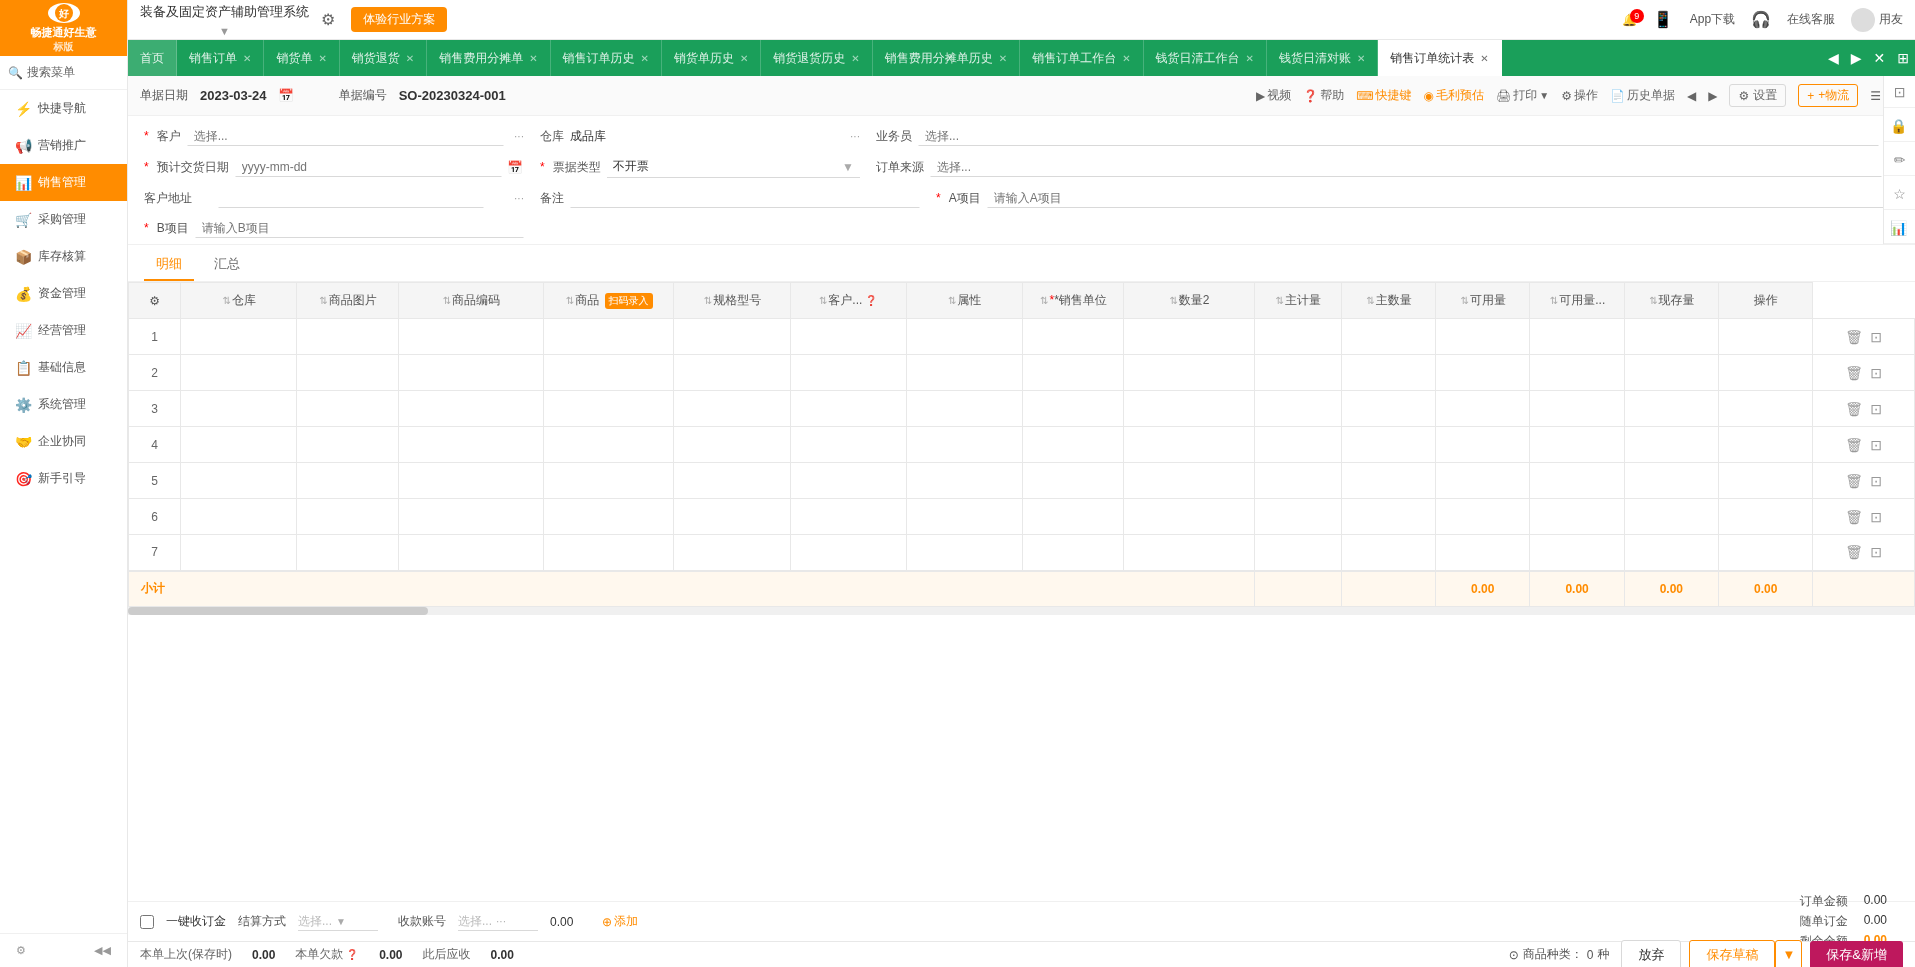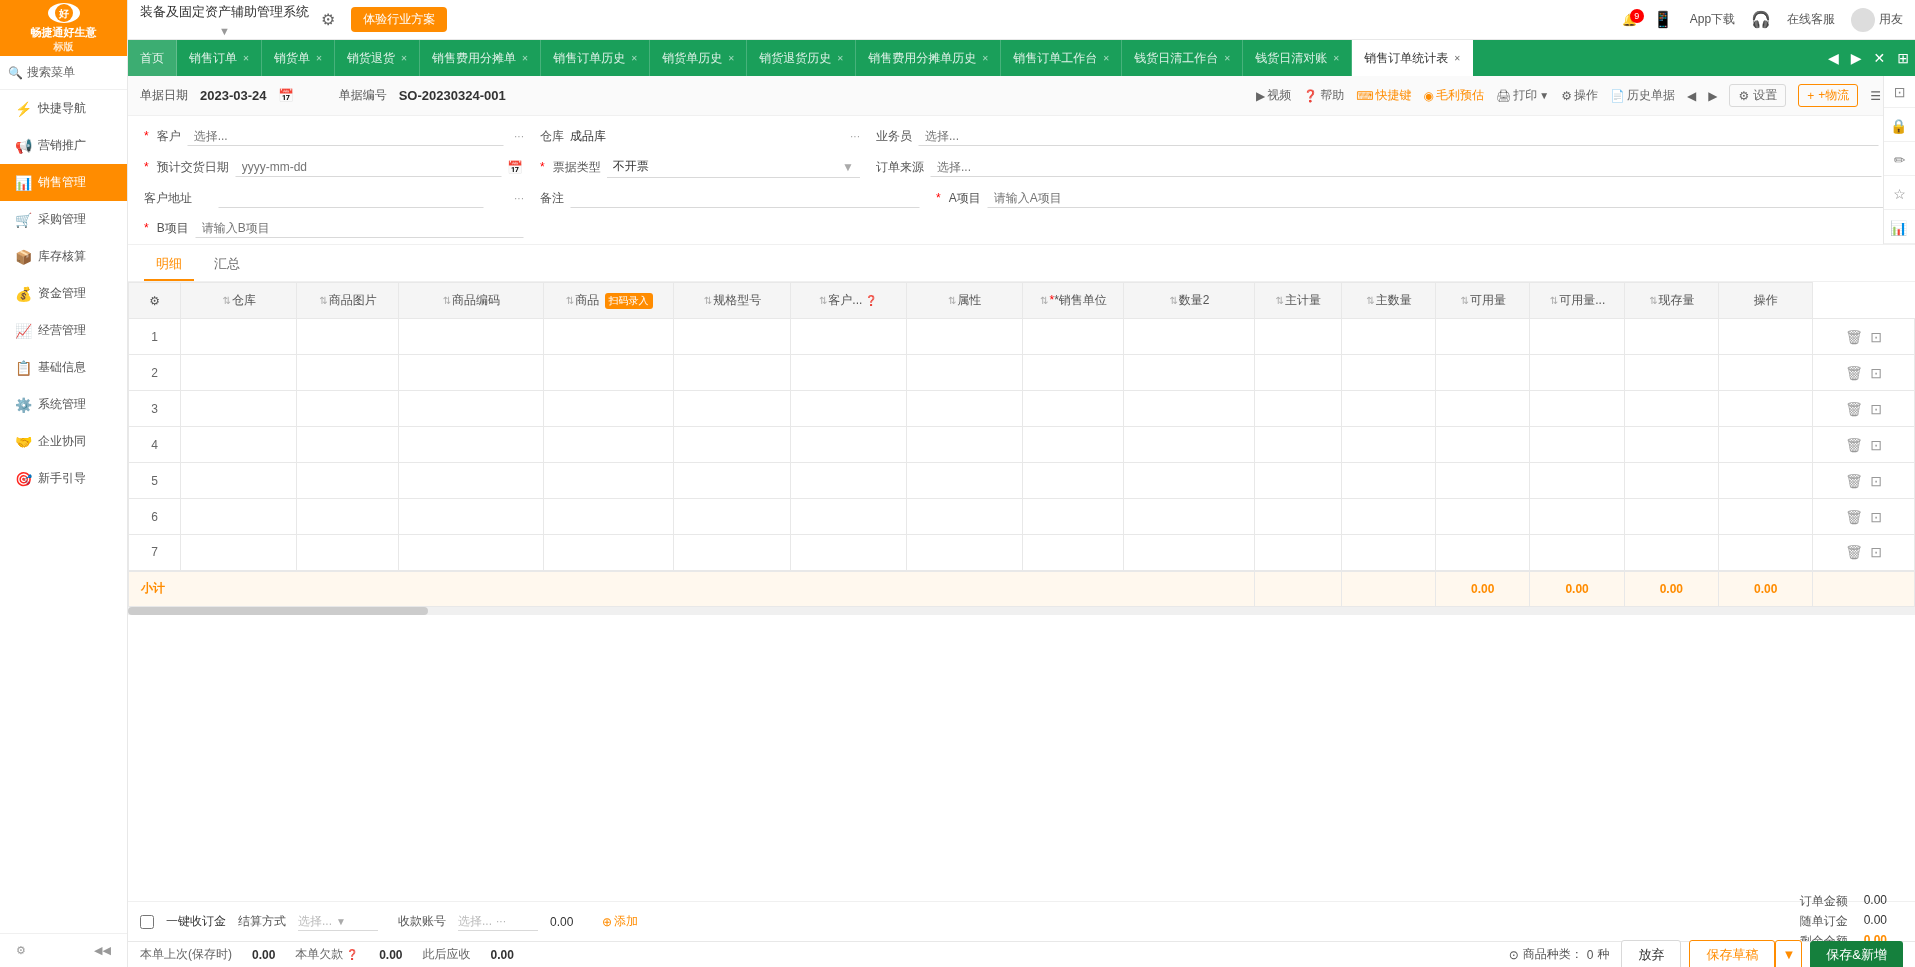--- a/index.html
+++ b/index.html
@@ -50,21 +50,21 @@
     .topbar-user { display: flex; align-items: center; gap: 4px; }
     .user-avatar { width: 24px; height: 24px; background: #ddd; border-radius: 50%; }
 
     
     .tabbar {
       height: 36px; background: #1a9f5a; display: flex; align-items: center; overflow: hidden;
     }
     .tab-item {
       height: 42px; padding: 12px 12px; display: flex; align-items: center; gap: 4px;
       font-size: 12px; color: rgba(255,255,255,0.85); cursor: pointer; white-space: nowrap;
-      border-right: 1px solid rgba(255,255,255,0.2); flex-shrink: 0; font-family: Liberation Mono, monospace;
+      border-right: 1px solid rgba(255,255,255,0.2); flex-shrink: 0;
     }
     .tab-item.active { background: #fff; color: #333; }
     .tab-item .tab-close { font-size: 10px; opacity: 0.7; margin-left: 2px; }
     .tab-home { background: rgba(255,255,255,0.15); }
     .tabbar-nav { margin-left: auto; display: flex; align-items: center; }
     .tabbar-nav-btn { color: #fff; background: none; border: none; cursor: pointer; padding: 0 6px; font-size: 14px; }
 
     
     .form-area {
       background: #fff; flex: 1; display: flex; flex-direction: column; overflow: hidden;
@@ -154,21 +154,21 @@
     }
     .payment-checkbox { width: 14px; height: 14px; }
     .payment-add-btn { color: #ff8c00; background: none; border: none; cursor: pointer; font-size: 12px; display: flex; align-items: center; gap: 2px; }
 
     
     .action-buttons {
       display: flex; align-items: center; gap: 8px;
     }
     .btn-discard { background: #fff; border: 1px solid #d9d9d9; border-radius: 3px; padding: 5px 16px; font-size: 13px; cursor: pointer; color: #333; }
     .btn-save-draft { background: #fff; border: 1px solid #ff8c00; border-radius: 3px; padding: 5px 16px; font-size: 13px; cursor: pointer; color: #ff8c00; }
-    .btn-save-new { background: #15803d; border: none; border-radius: 3px; padding: 5px 16px; font-size: 13px; cursor: pointer; color: #fff; }
+    .btn-save-new { background: #be185d; border: none; border-radius: 3px; padding: 5px 16px; font-size: 13px; cursor: pointer; color: #fff; }
 
     
     .right-panel {
       position: fixed; right: 0; top: 76px; width: 32px;
       display: flex; flex-direction: column; align-items: center; gap: 2px;
       background: #fff; border-left: 1px solid #e8e8e8; z-index: 50;
     }
     .right-panel-icon {
       width: 32px; height: 32px; display: flex; align-items: center; justify-content: center;
       color: #888; cursor: pointer; font-size: 14px; border-bottom: 1px solid #f0f0f0;

